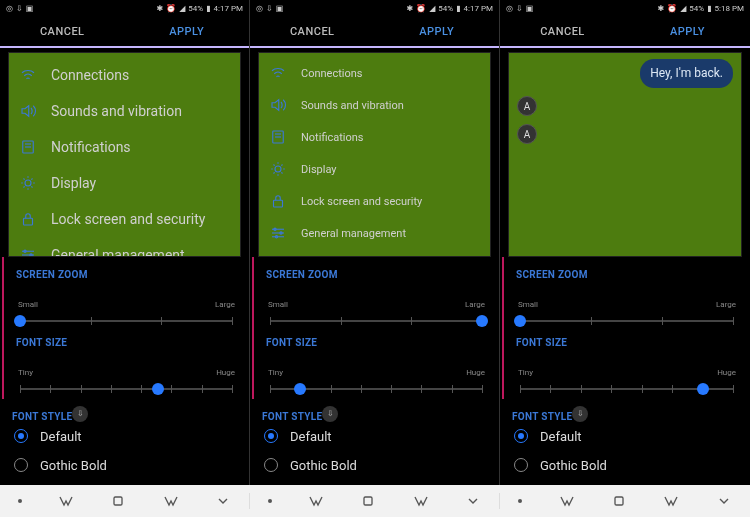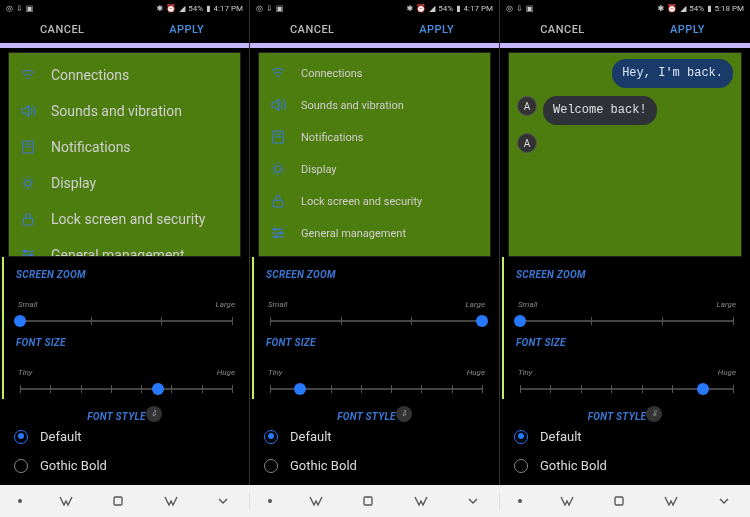--- a/index.html
+++ b/index.html
@@ -39,21 +39,21 @@
     background: #000;
   }
   .statusbar .left, .statusbar .right { display: flex; align-items: center; gap: 3px; }
 
   .sb-ic { display:inline-block; }
 
   
   .header {
     height: 32px;
     display: flex;
-    border-bottom: 5px solid #c4b5fd;
+    border-bottom: 2px solid #c4b5fd;
   }
   .header-btn {
     flex: 1;
     display: flex;
     align-items: center;
     justify-content: center;
     font-size: 11px;
     font-weight: 500;
     letter-spacing: 0.5px;
     color: #bbb;
@@ -97,31 +97,29 @@
     display: flex; align-items: center; justify-content: center;
     font-size: 10px; margin-right: 6px; flex-shrink: 0;
     border: 1px solid #555;
   }
   .bubble {
     max-width: 140px;
     padding: 7px 10px;
     border-radius: 14px;
     font-size: 12px;
     line-height: 1.25;
-    font-family: Liberation Mono, monospace;
   }
   .bubble.sent { background: #1a3a6a; color: #dde8f5; }
   .bubble.recv { background: #2f3237; color: #e0e0e0; }
 
   
   .controls {
     padding: 6px 12px 0 12px;
-    border-left: 2px solid #bef264;
+    border-left: 2px solid #be185d;
     margin-left: 2px;
-    font-style: italic;
   }
   .section-label {
     font-size: 10px;
     font-weight: 700;
     color: #3b78d6;
     letter-spacing: 0.3px;
     margin-top: 6px;
   }
   .slider-labels {
     display: flex;
@@ -159,33 +157,31 @@
     border-radius: 50%;
     background: #2779ff;
     margin-left: -6px;
   }
 
   .font-style-section {
     padding: 6px 12px 0 12px;
   }
   .font-style-header {
     display: flex;
-    justify-content: center;
+    justify-content: flex-start;
     align-items: center;
-    font-style: italic;
   }
   .dl-icon {
     width: 16px; height: 16px; border-radius: 50%;
     background: #333;
     display: flex; align-items: center; justify-content: center;
     font-size: 8px; color: #bbb;
   }
   .radio-row {
     display: flex;
-    align-items: center;
     gap: 12px;
     padding: 7px 2px;
   }
   .radio {
     width: 14px; height: 14px;
     border: 1.5px solid #888;
     border-radius: 50%;
     position: relative;
     flex-shrink: 0;
   }
@@ -513,21 +509,20 @@
     <div class="header-btn">CANCEL</div>
     <div class="header-btn apply">APPLY</div>
   </div>
       <div class="preview">
     <div class="chat-area">
           <div class="bubble-row right">
         <div class="bubble sent">Hey, I'm back.</div>
       </div>
           <div class="bubble-row">
         <div class="avatar">A</div>
-        <div class="bubble recv">Welcome back!</div>
       </div>
           <div class="bubble-row">
         <div class="avatar">A</div>
       </div>
         </div>
   </div>
       <div class="controls">
 
     <div class="section-label">SCREEN ZOOM</div>
     <div class="slider-labels">

